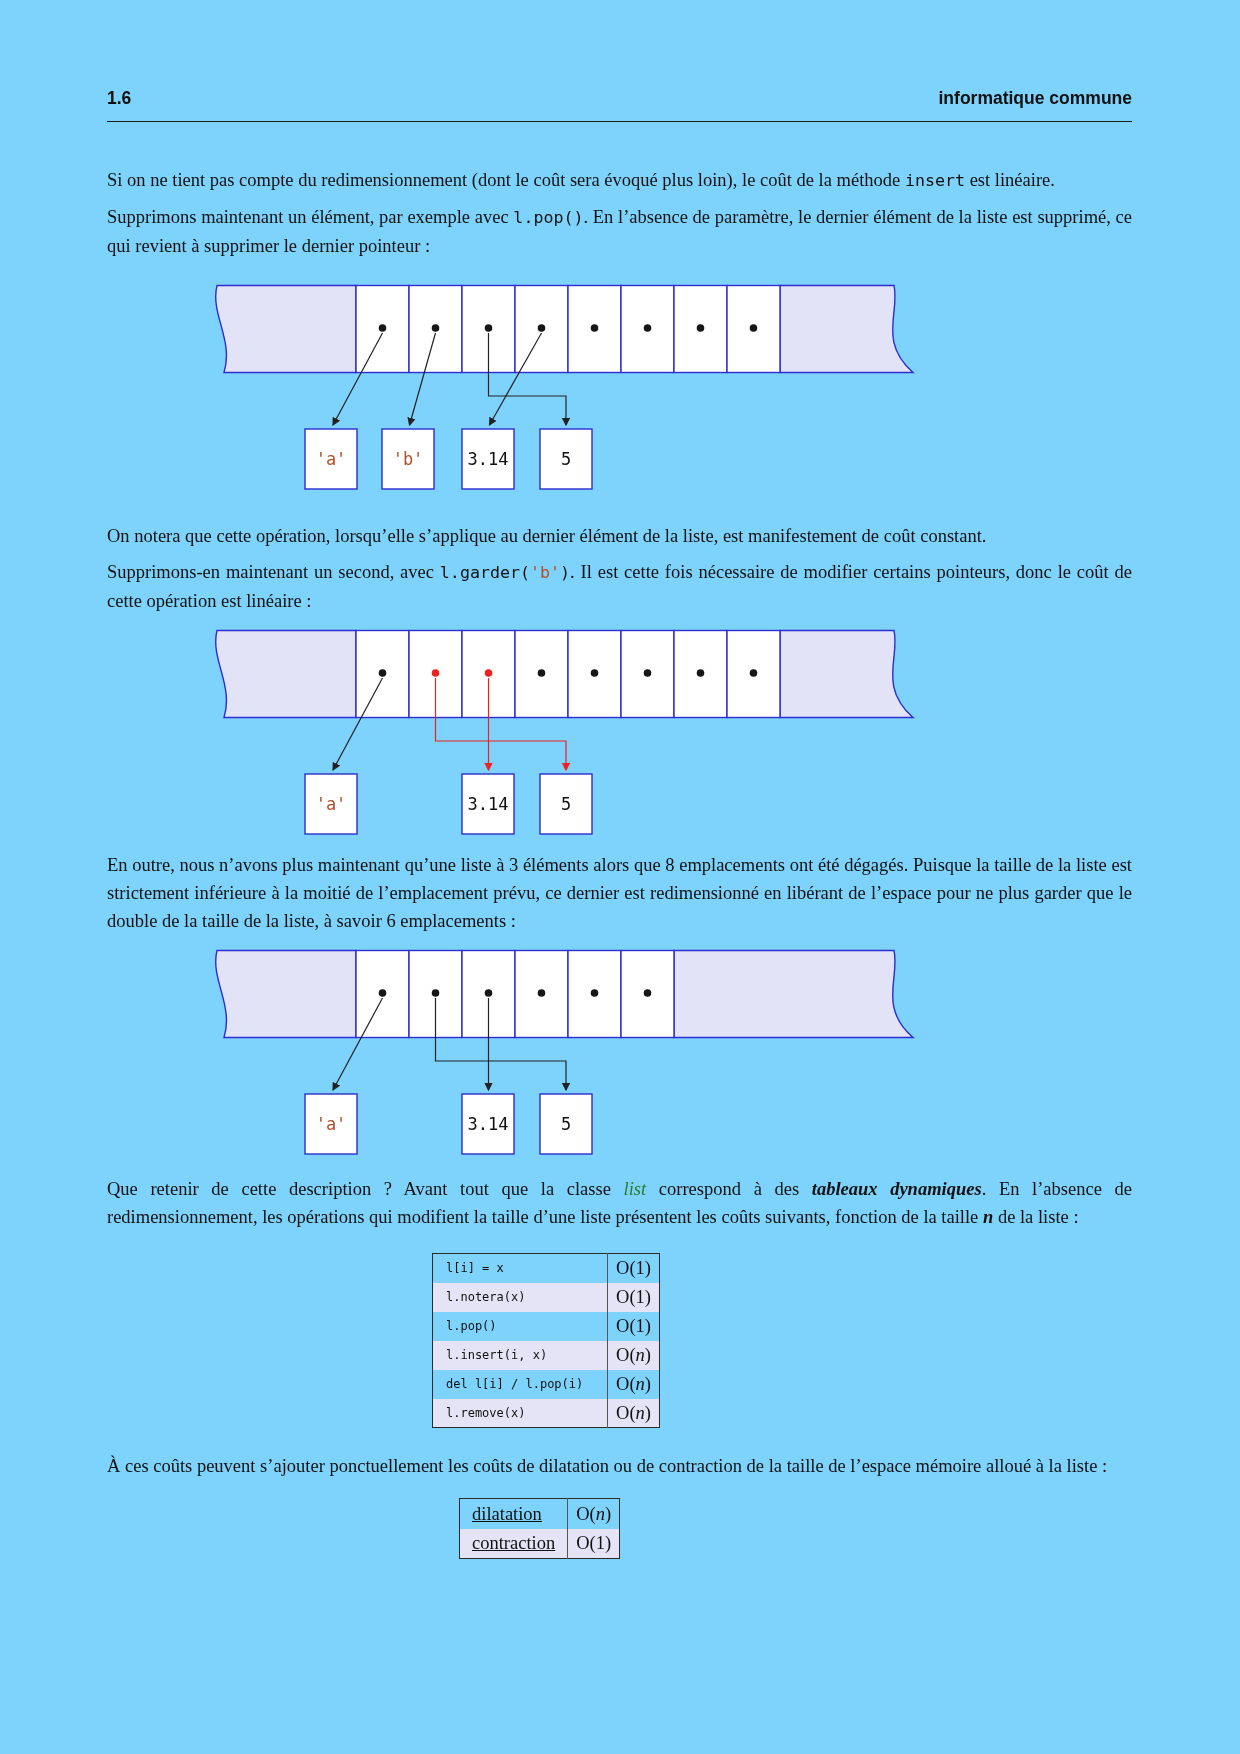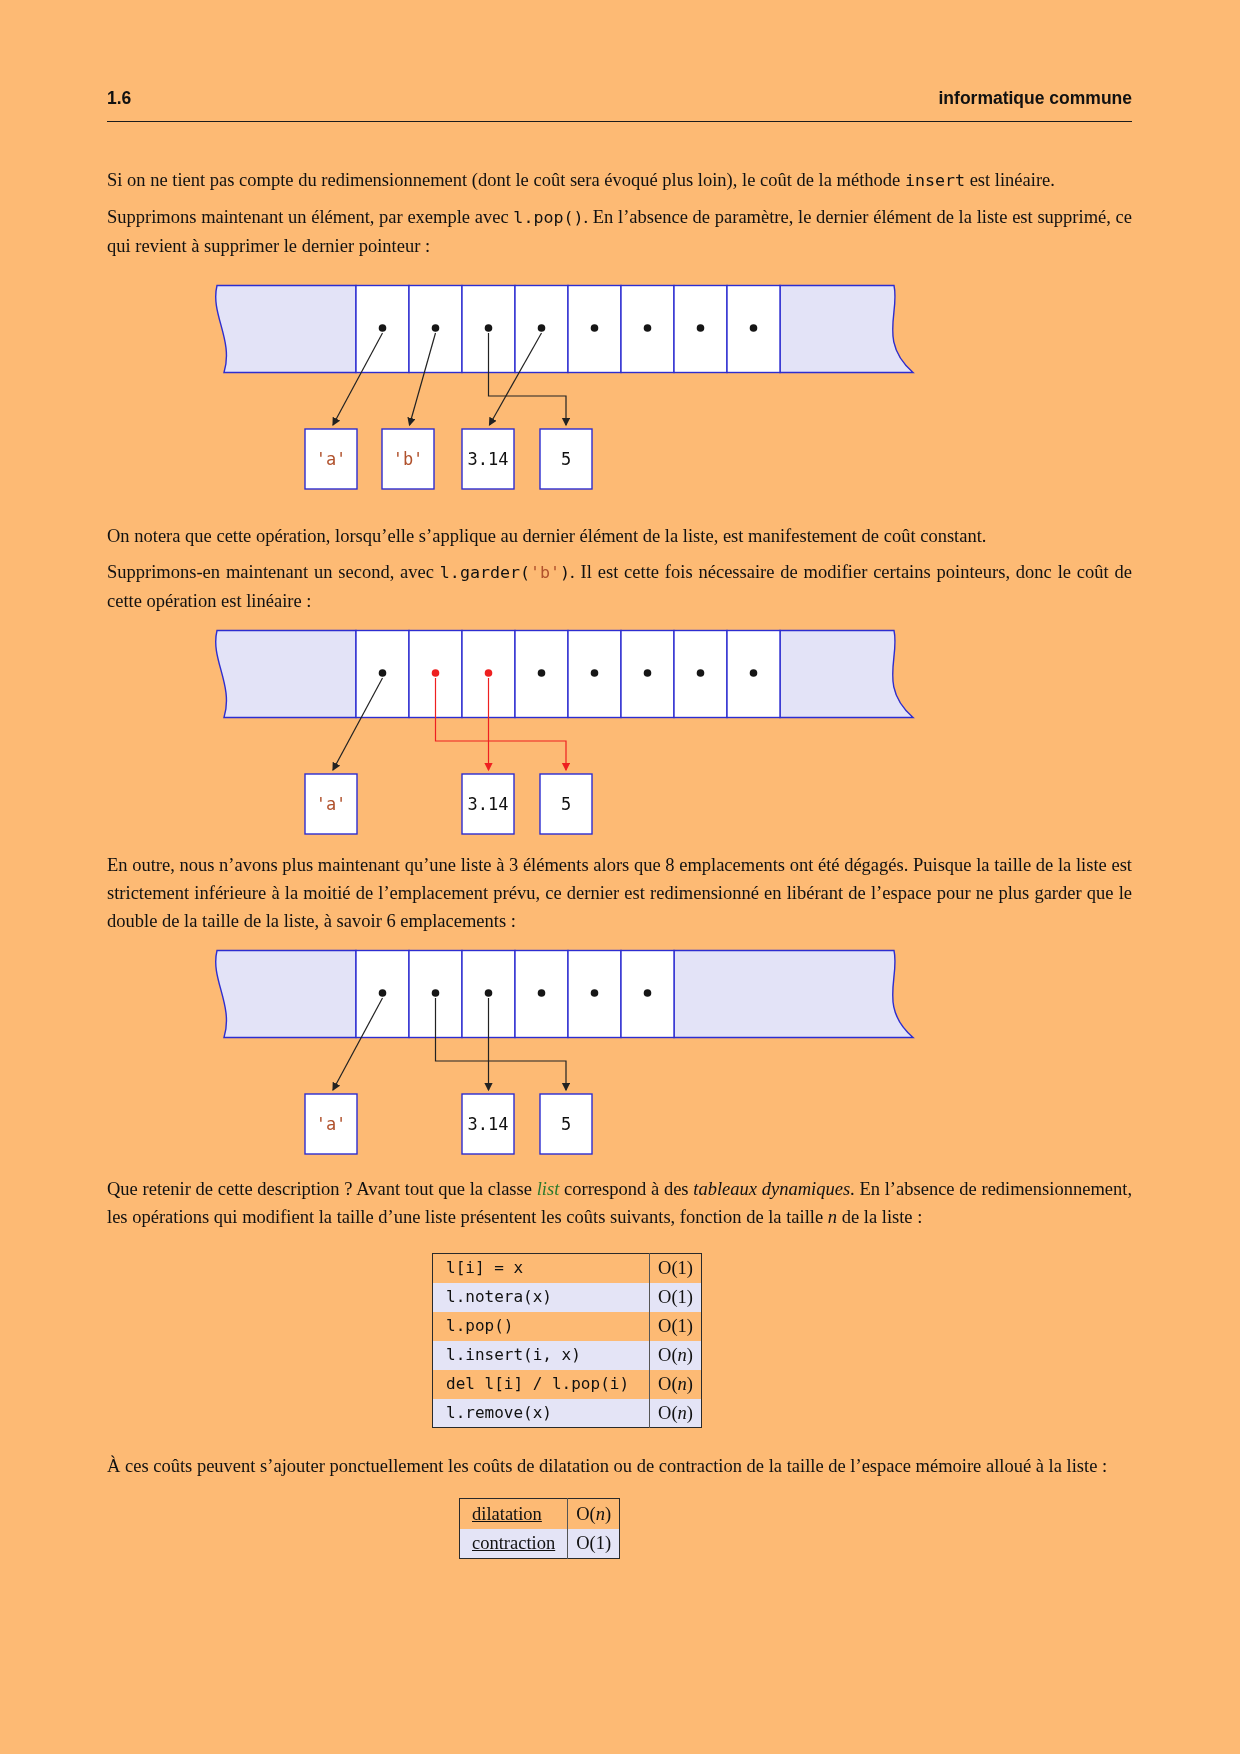--- a/index.html
+++ b/index.html
@@ -2,55 +2,55 @@
 <html style="--band-fill: #e3e3f7; --band-stroke: #2d2dd0; --code-string: #b0512c; --arrow-red: #ee2020; --list-green: #2c7a2c; --row-alt: #e4e4f6;"><head>
 <meta charset="utf-8">
 <style>
   :root{
     --band-fill:#e3e3f7; --band-stroke:#2d2dd0; --code-string:#b0512c;
     --arrow-red:#ee2020; --list-green:#2c7a2c; --row-alt:#e4e4f6;
   }
   *{margin:0;padding:0;box-sizing:border-box;}
   html,body{background:#888;}
   .page{
-    width:1240px;height:1754px;margin:0 auto;background:#fdba74;color:#111;
+    width:1240px;height:1754px;margin:0 auto;background:#7dd3fc;color:#111;
     padding:84px 108px 0 107px;font-family:"Liberation Serif",serif;
     font-size:18.5px;line-height:28px;position:relative;overflow:hidden;
   }
   .pagehead{
     display:flex;justify-content:space-between;align-items:baseline;
     font-family:"Liberation Sans",sans-serif;font-weight:bold;font-size:17.5px;
     border-bottom:1.6px solid #1c1c1c;padding-bottom:9px;
   }
   .para{text-align:justify;}
   .p1{margin-top:44px;}
   .p2{margin-top:8px;}
   .p3{margin-top:26px;}
   .p4{margin-top:8px;}
   .p5{margin-top:10px;}
   .p6{margin-top:14px;}
   .p7{margin-top:24px;}
   .code{font-family:"DejaVu Sans Mono",monospace;font-size:0.9em;}
   .str{color:var(--code-string);}
-  .it{font-style:italic;}
+  .it{font-style:italic;font-weight:bold;}
   .itg{font-style:italic;color:var(--list-green);}
   .diagram{display:block;margin:24px 0 0 93px;}
   .diagram.d2,.diagram.d3{margin-top:14px;}
   .band{fill:var(--band-fill);stroke:var(--band-stroke);stroke-width:1.4;}
   .cell{fill:#fff;stroke:var(--band-stroke);stroke-width:1.4;}
   .dot{fill:#161616;}
   .dot.red{fill:var(--arrow-red);}
   .arrow{stroke:#222;stroke-width:1.2;fill:none;}
   .arrow.red{stroke:var(--arrow-red);}
   .vbox{fill:#fff;stroke:var(--band-stroke);stroke-width:1.4;}
   .vlabel{font-family:"DejaVu Sans Mono",monospace;font-size:17px;text-anchor:middle;fill:#111;}
   .vlabel.str{fill:var(--code-string);}
   .ctable{border-collapse:collapse;border:1.8px solid #2a2a2a;margin:22px 0 0 325px;}
   .ctable td{height:29px;vertical-align:middle;}
-  .ctable td.op{font-family:"DejaVu Sans Mono",monospace;font-size:16px;min-width:175px;padding:0 20px 0 13px;}
+  .ctable td.op{font-family:"DejaVu Sans Mono",monospace;font-size:12px;min-width:175px;padding:0 20px 0 13px;}
   .ctable td.cost{border-left:1.2px solid #555;font-family:"Liberation Serif",serif;font-size:18.5px;text-align:center;min-width:52px;padding:0 8px;}
   .ctable tr:nth-child(even){background:var(--row-alt);}
   .rtable{border-collapse:collapse;border:1.8px solid #2a2a2a;margin:18px 0 0 352px;}
   .rtable td{height:30px;vertical-align:middle;}
   .rtable td.op{font-family:"Liberation Serif",serif;font-size:18.5px;min-width:106px;padding:0 12px;text-decoration:underline;}
   .rtable td.cost{border-left:1.2px solid #555;font-family:"Liberation Serif",serif;font-size:18.5px;text-align:center;min-width:50px;padding:0 8px;}
   .rtable tr:nth-child(even){background:var(--row-alt);}
   .itm{font-style:italic;}
 </style>
 </head>

